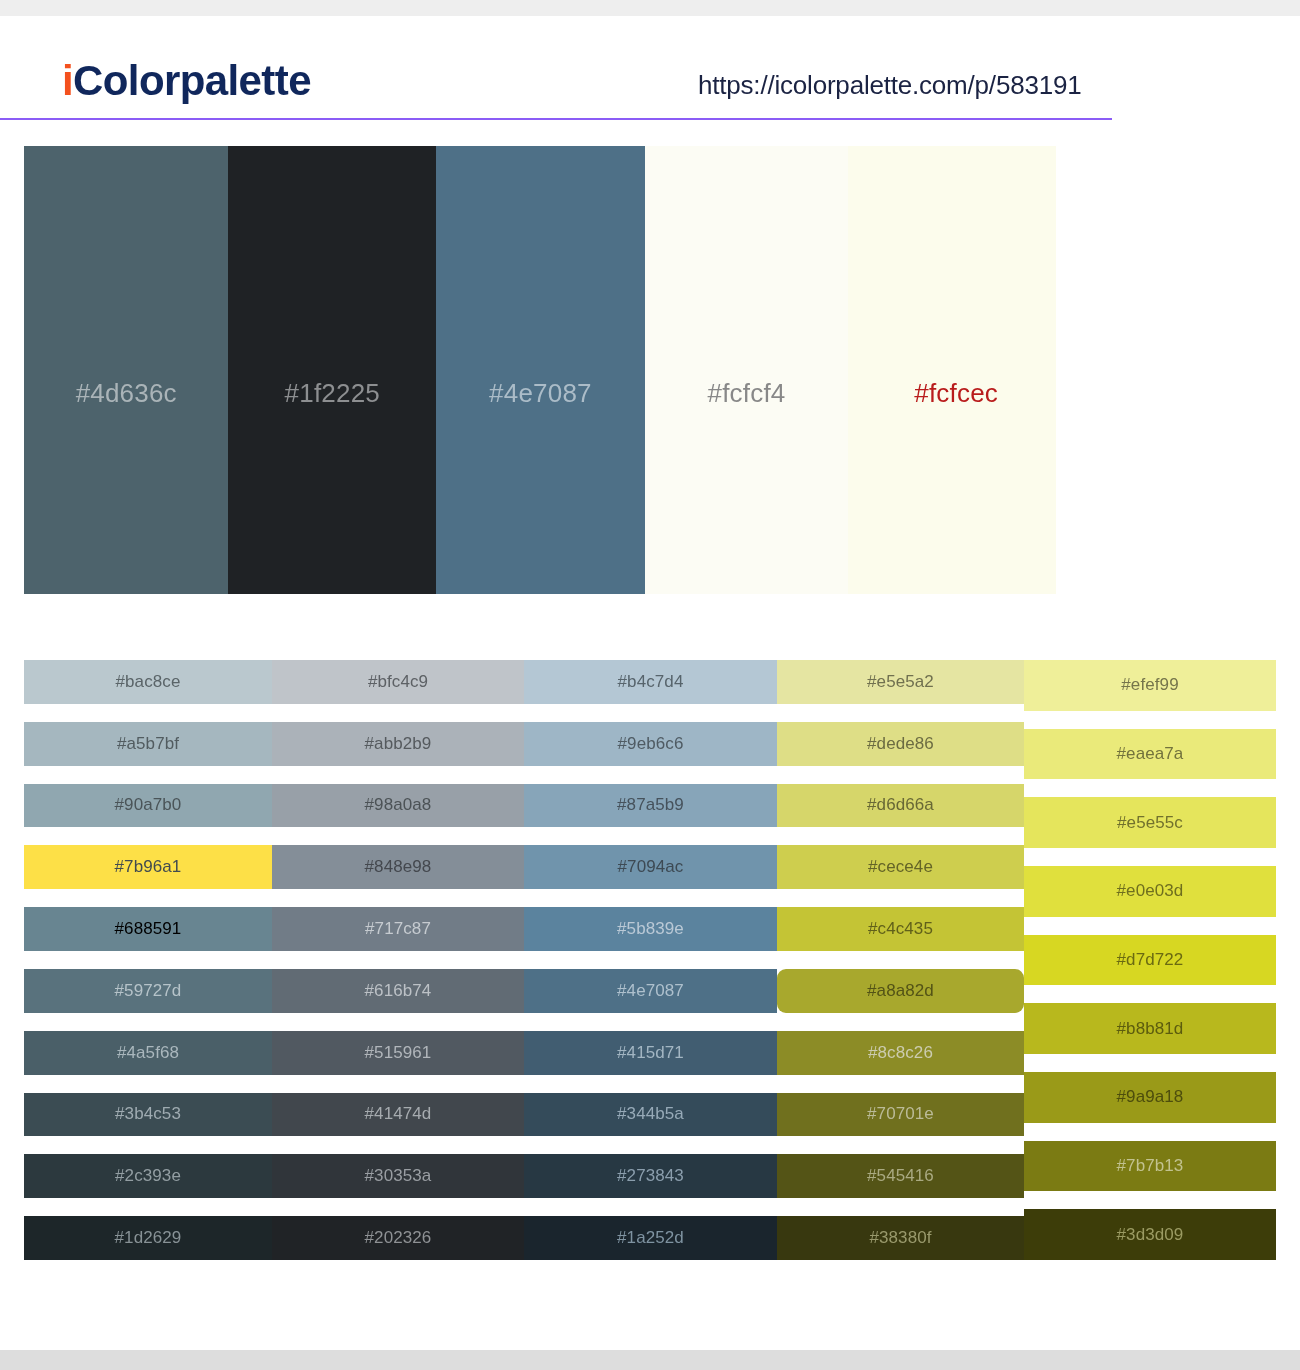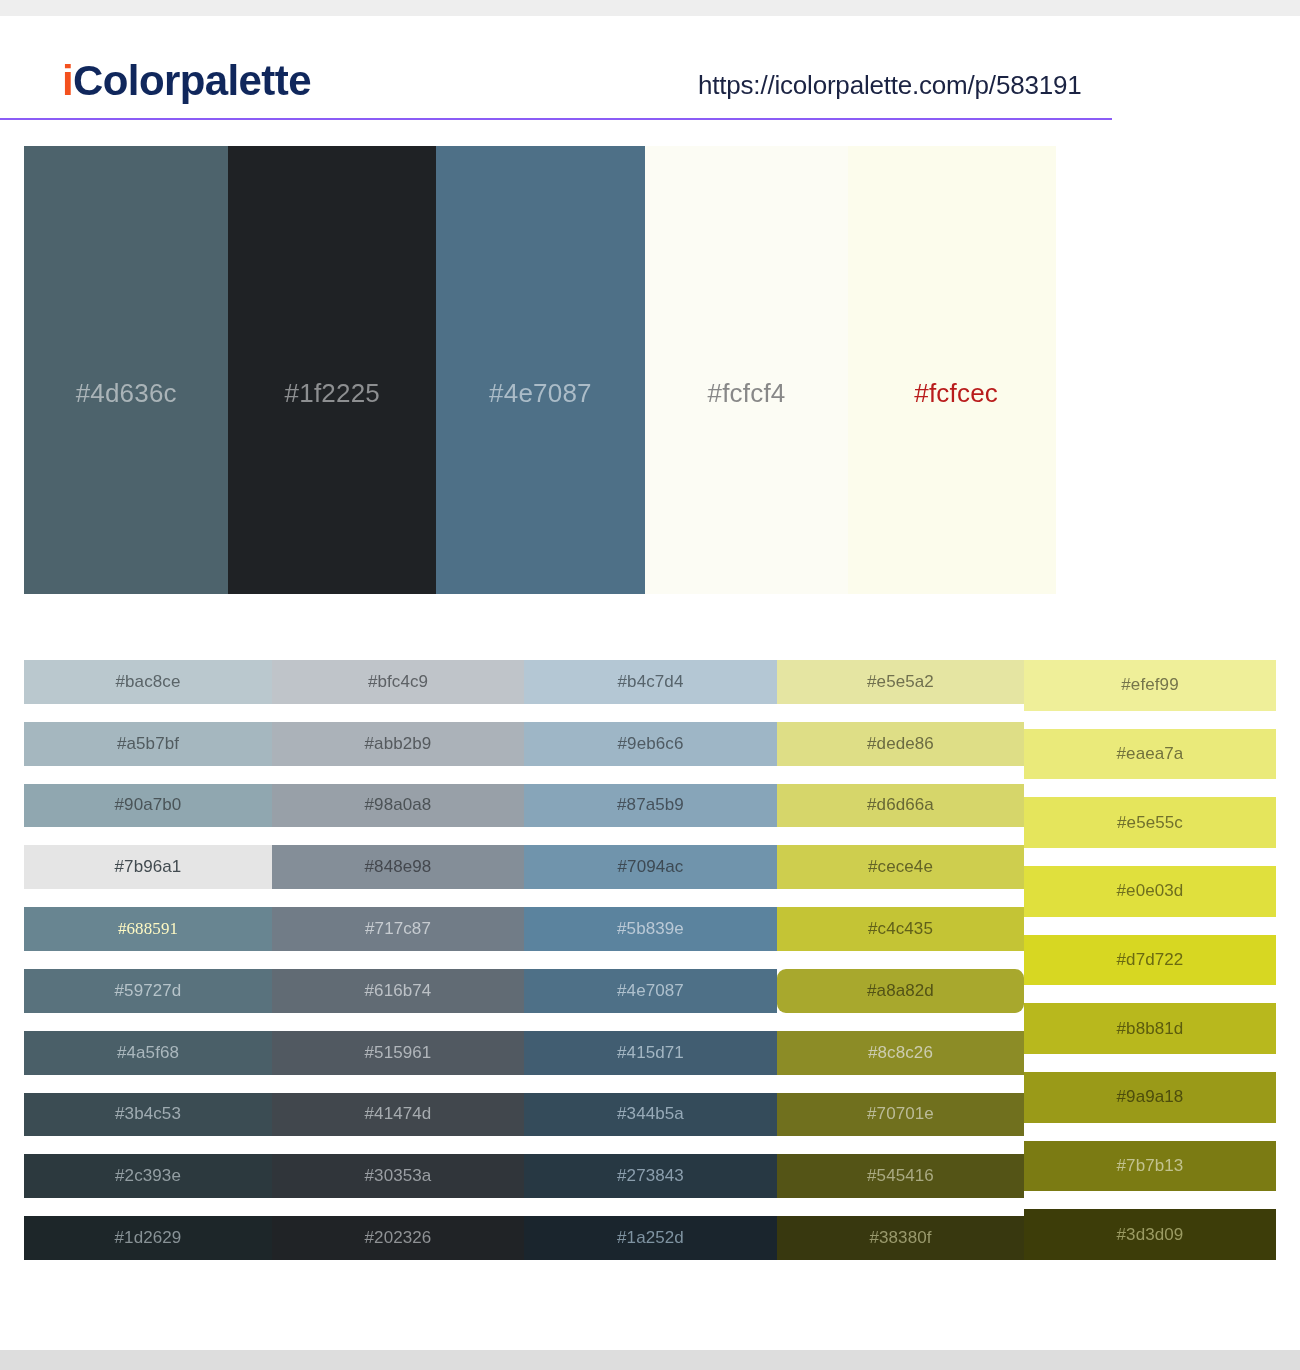--- a/index.html
+++ b/index.html
@@ -146,22 +146,22 @@
       <div class="palette-swatch" style="width: 252px; background: rgb(252, 252, 236);">
         <span class="swatch-label" style="color: #b91c1c; margin-left: 8px;">#fcfcec</span>
       </div>
     </section>
 
   <section class="shade-grid">
       <div class="shade-col" style="width: 248px;">
         <div class="shade-cell" style="background: rgb(186, 200, 206); color: rgb(90, 100, 104);">#bac8ce</div>
         <div class="shade-cell" style="background: rgb(165, 183, 191); color: rgb(82, 92, 96);">#a5b7bf</div>
         <div class="shade-cell" style="background: rgb(144, 167, 176); color: rgb(74, 84, 88);">#90a7b0</div>
-        <div class="shade-cell" style="background: #e5e5e5; color: rgb(66, 75, 80);">#7b96a1</div>
-        <div class="shade-cell" style="background: rgb(104, 133, 145); color: #fef9c3; font-family: Liberation Serif, serif;">#688591</div>
+        <div class="shade-cell" style="background: #fde047; color: rgb(66, 75, 80);">#7b96a1</div>
+        <div class="shade-cell" style="background: rgb(104, 133, 145); color: #000000;">#688591</div>
         <div class="shade-cell" style="background: rgb(89, 114, 125); color: rgb(182, 195, 201);">#59727d</div>
         <div class="shade-cell" style="background: rgb(74, 95, 104); color: rgb(170, 183, 189);">#4a5f68</div>
         <div class="shade-cell" style="background: rgb(59, 76, 83); color: rgb(159, 171, 177);">#3b4c53</div>
         <div class="shade-cell" style="background: rgb(44, 57, 62); color: rgb(147, 158, 163);">#2c393e</div>
         <div class="shade-cell" style="background: rgb(29, 38, 41); color: rgb(136, 146, 150);">#1d2629</div>
       </div>
       <div class="shade-col" style="width: 252px;">
         <div class="shade-cell" style="background: rgb(191, 196, 201); color: rgb(93, 97, 101);">#bfc4c9</div>
         <div class="shade-cell" style="background: rgb(171, 178, 185); color: rgb(85, 90, 94);">#abb2b9</div>
         <div class="shade-cell" style="background: rgb(152, 160, 168); color: rgb(76, 82, 86);">#98a0a8</div>

